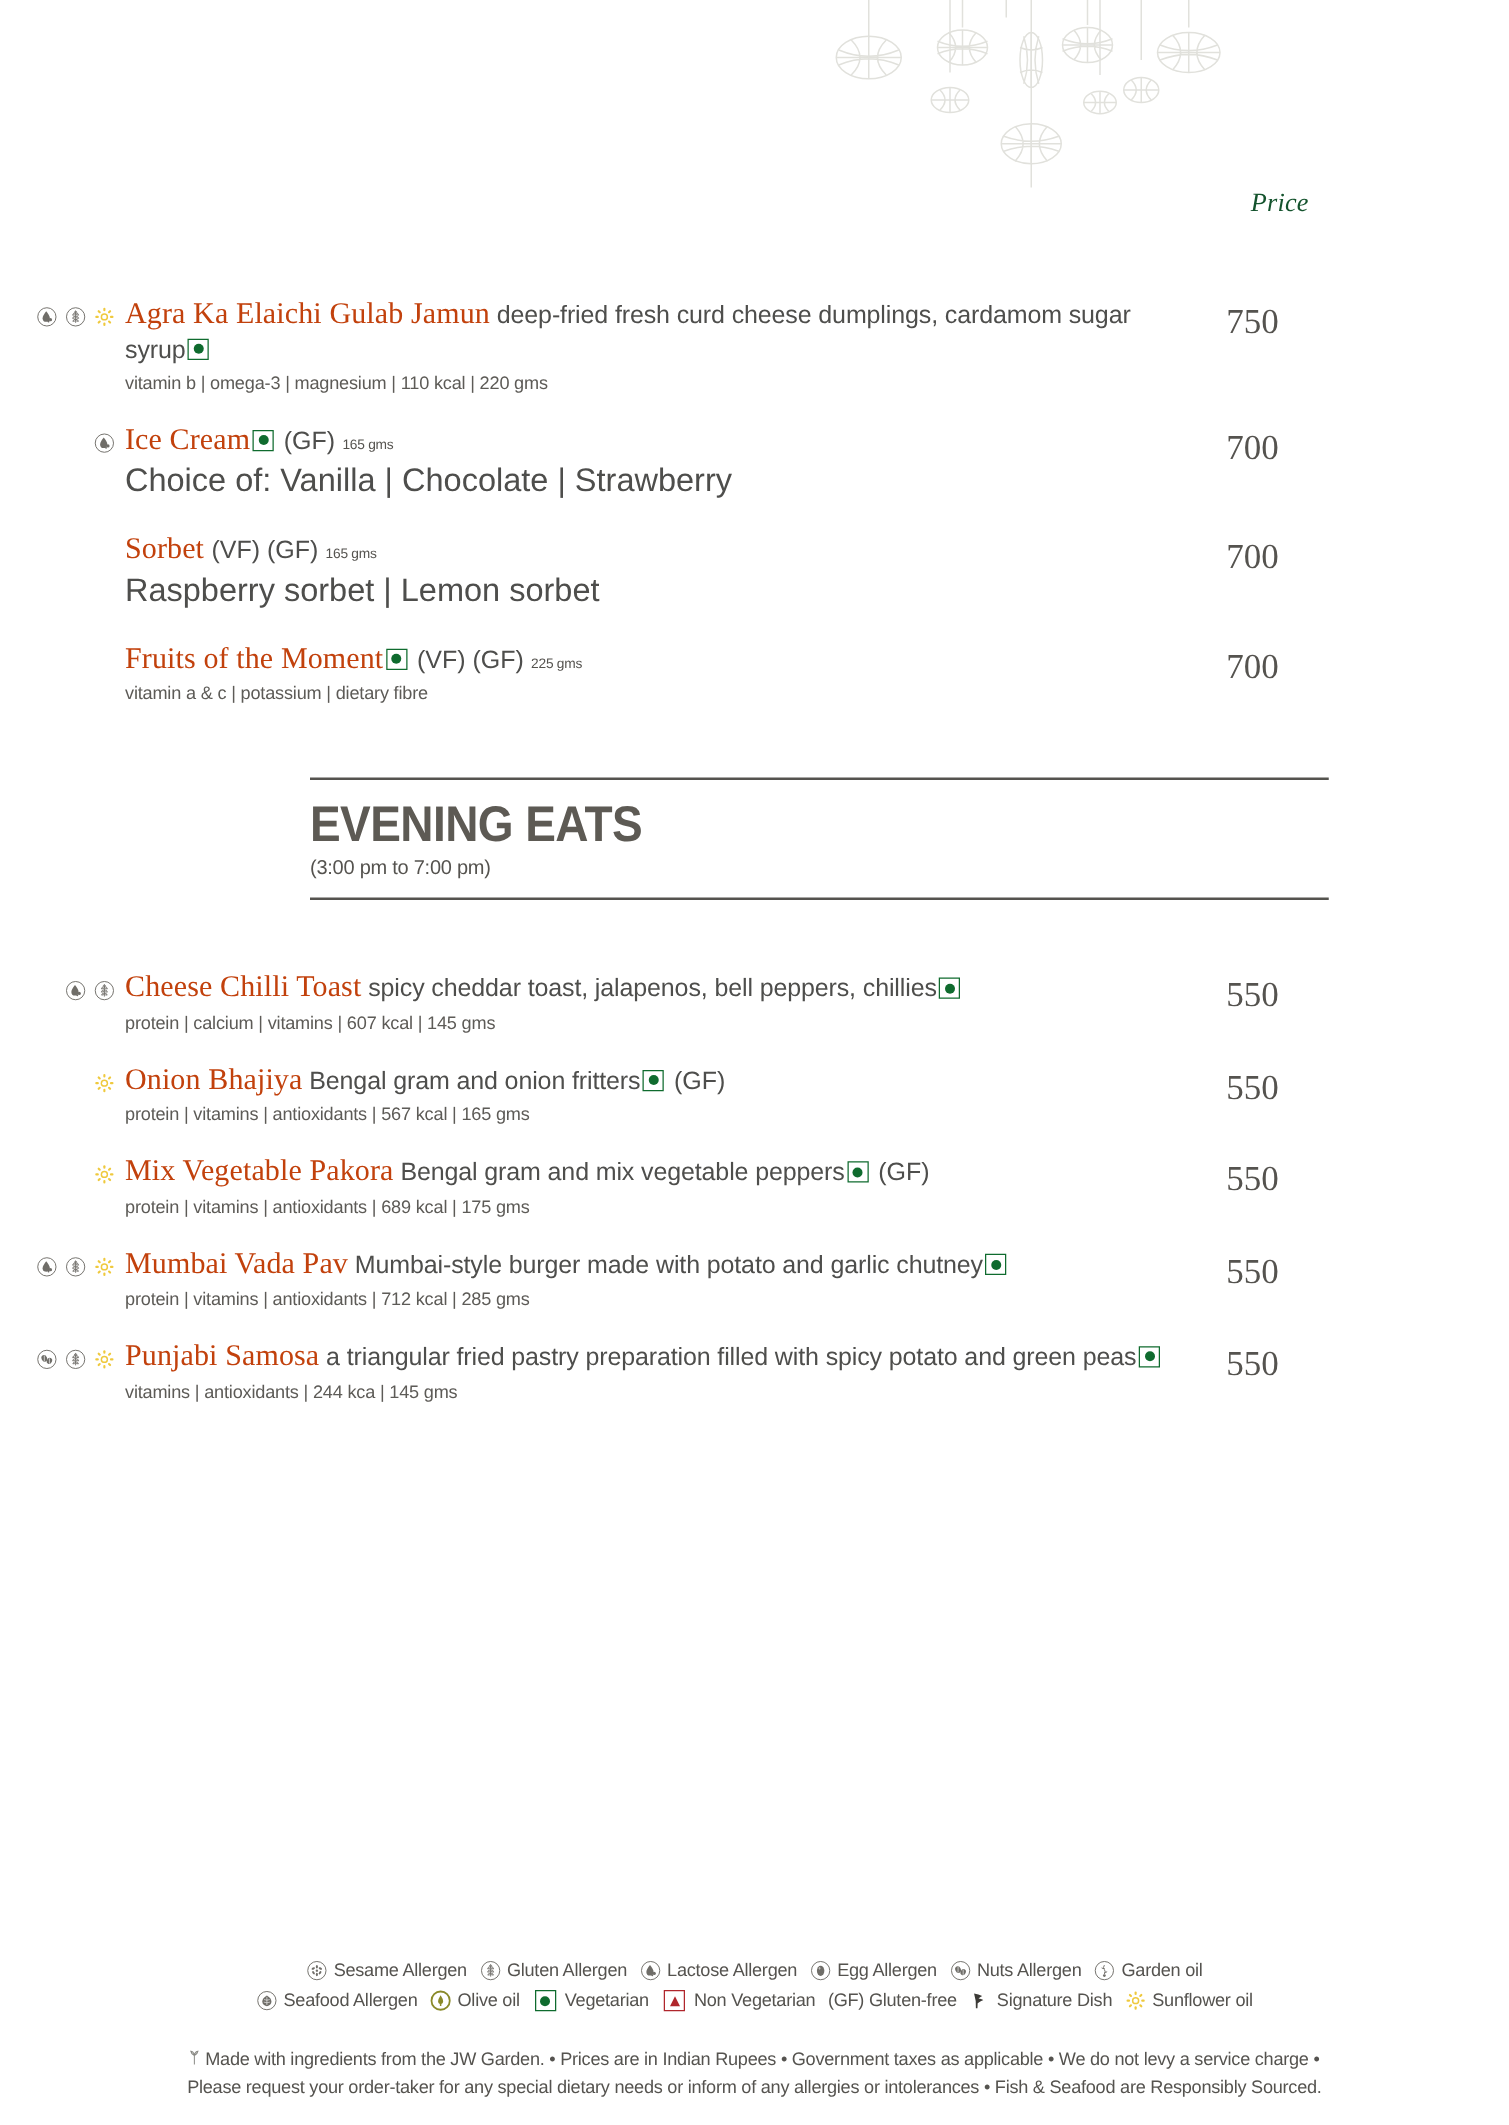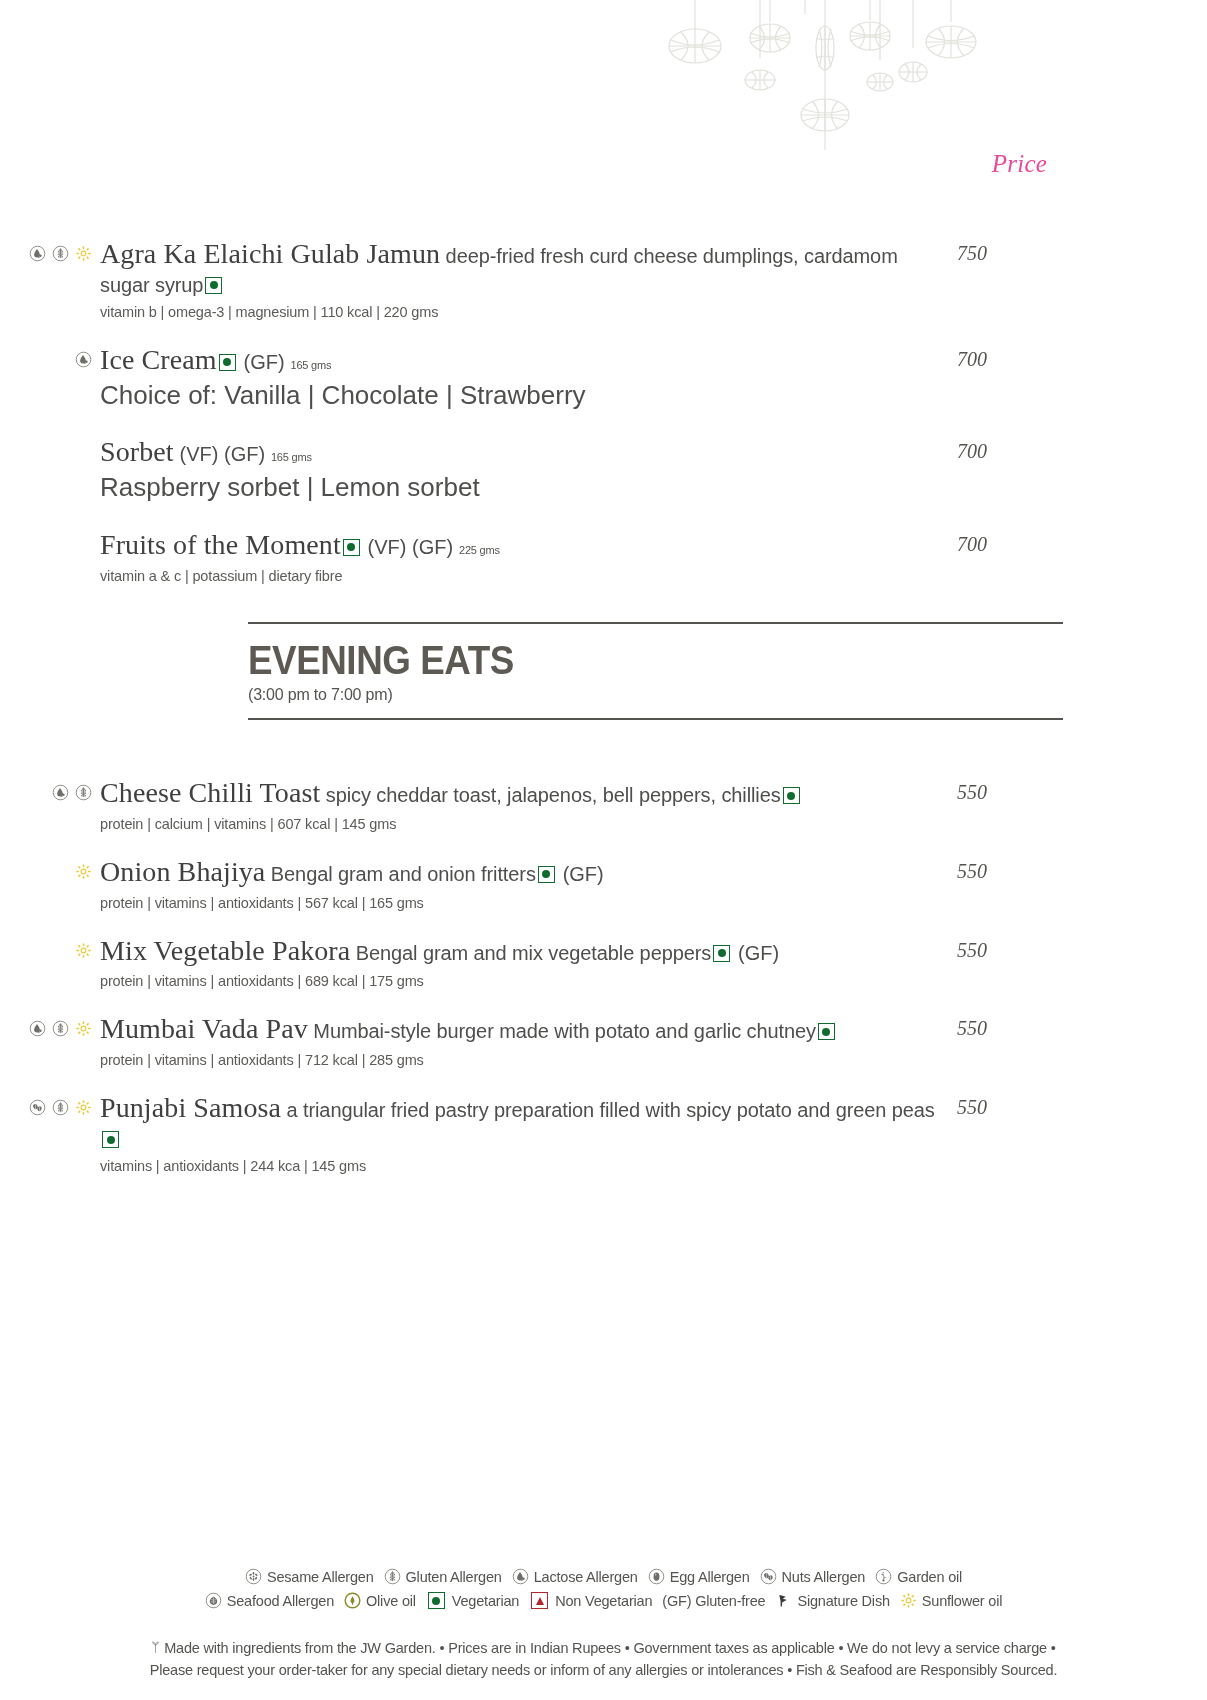--- a/index.html
+++ b/index.html
@@ -28,22 +28,22 @@
 
   
   .price-header {
     position: absolute;
     top: 150px;
     left: 0;
     width: 1047px;
     text-align: right;
     font-family: "Liberation Serif", serif;
     font-style: italic;
-    font-size: 25px;
-    color: #ec4899;
+    font-size: 21px;
+    color: #14532d;
     letter-spacing: .2px;
   }
 
   
   .menu-section {
     position: absolute;
     left: 0;
     width: 1047px;
   }
   .item {
@@ -62,36 +62,35 @@
     padding-top: 9px;
     padding-right: 8px;
     box-sizing: border-box;
   }
   .body {
     flex: 1 1 auto;
     padding-right: 12px;
   }
   .price {
     flex: 0 0 90px;
-    text-align: left;
+    text-align: center;
     font-family: "Liberation Serif", serif;
-    font-style: italic;
-    font-size: 20px;
+    font-size: 28px;
     color: #55534f;
     padding-top: 6px;
   }
   .title-line {
     font-size: 21px;
     line-height: 1.28;
     color: #4a4a48;
   }
   .dish {
     font-family: "Liberation Serif", serif;
-    font-size: 28px;
-    color: #404040;
+    font-size: 24px;
+    color: #c2410c;
     letter-spacing: .1px;
   }
   .desc {
     font-family: "Liberation Sans", sans-serif;
     font-size: 20px;
     color: #4e4e4c;
     letter-spacing: -.1px;
   }
   .tag {
     font-family: "Liberation Sans", sans-serif;

